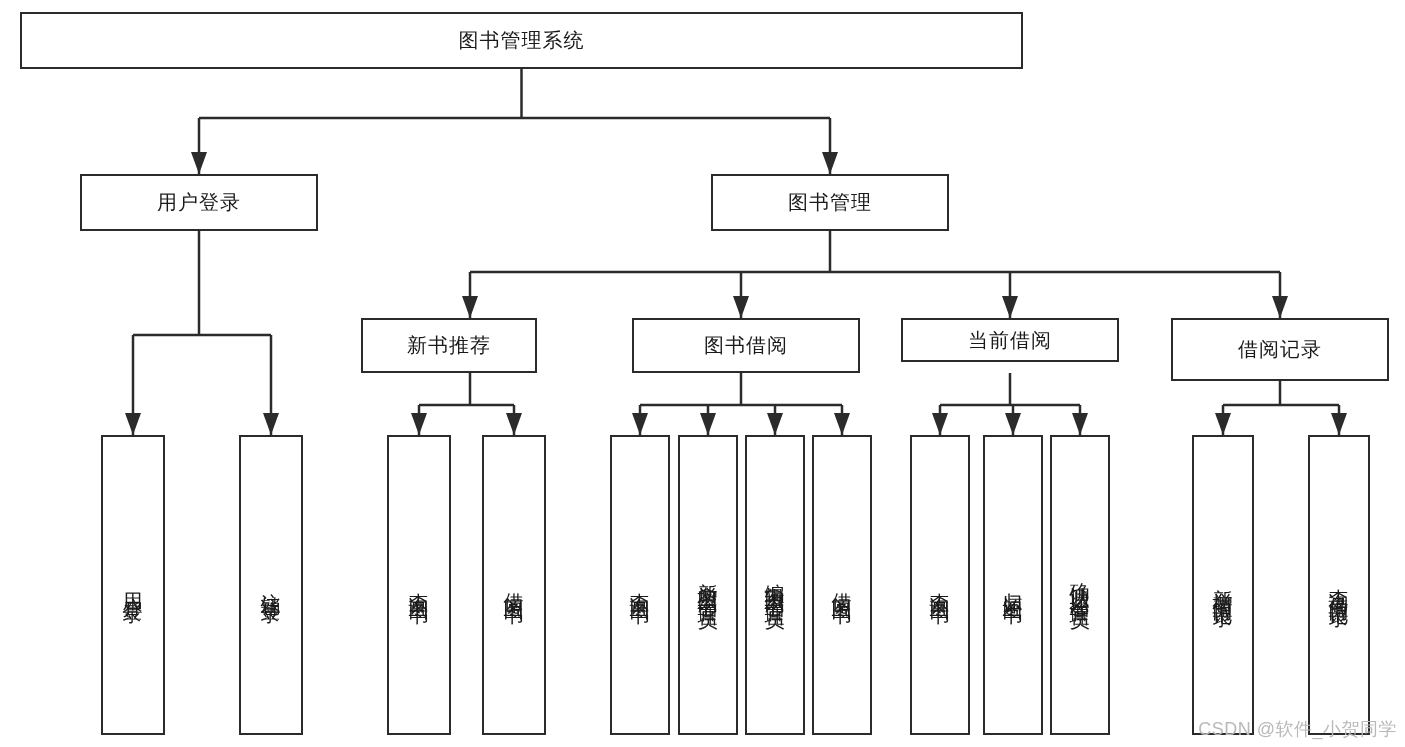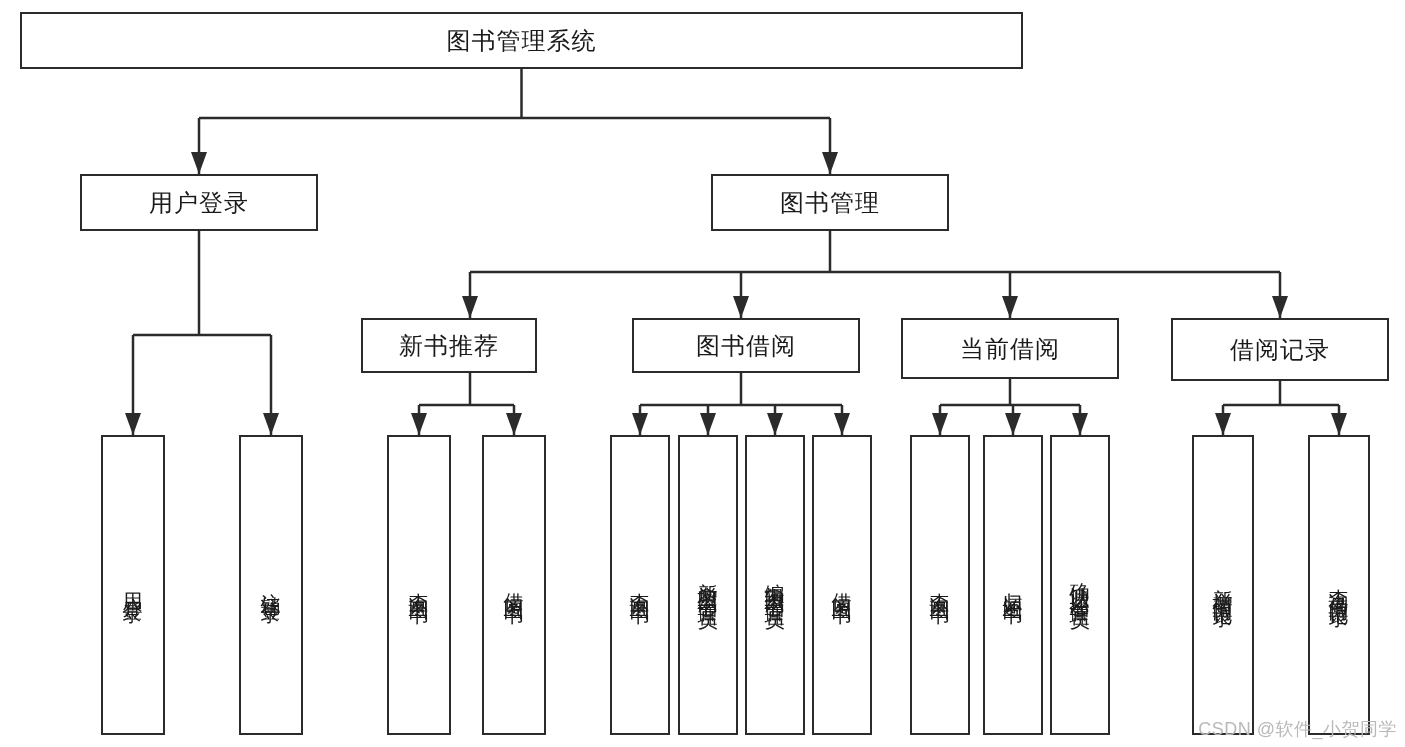--- a/index.html
+++ b/index.html
@@ -29,21 +29,21 @@
     position: absolute;
     box-sizing: border-box;
     background: #ffffff;
     border: 2px solid #2b2b2b;
     display: flex;
     align-items: center;
     justify-content: center;
     color: #1a1a1a;
   }
   .node.horiz {
-    font-size: 24px;
+    font-size: 20px;
     letter-spacing: 1px;
   }
   .node.vert {
     font-size: 20px;
   }
   .node.vert .vlabel {
     writing-mode: vertical-rl;
     text-orientation: upright;
     letter-spacing: 4px;
     line-height: 1;
@@ -129,21 +129,21 @@
       </div>
       <div class="node horiz" style="left: 711px; top: 174px; width: 238px; height: 57px;">
         <span class="hlabel">图书管理</span>
       </div>
       <div class="node horiz" style="left: 361px; top: 318px; width: 176px; height: 55px;">
         <span class="hlabel">新书推荐</span>
       </div>
       <div class="node horiz" style="left: 632px; top: 318px; width: 228px; height: 55px;">
         <span class="hlabel">图书借阅</span>
       </div>
-      <div class="node horiz" style="left: 901px; top: 318px; width: 218px; height: 61px;">
+      <div class="node horiz" style="left: 901px; top: 318px; width: 218px; height: 44px;">
         <span class="hlabel">当前借阅</span>
       </div>
       <div class="node horiz" style="left: 1171px; top: 318px; width: 218px; height: 63px;">
         <span class="hlabel">借阅记录</span>
       </div>
       <div class="node vert" style="left: 101px; top: 435px; width: 64px; height: 300px;">
         <span class="vlabel">用户登录</span>
       </div>
       <div class="node vert" style="left: 239px; top: 435px; width: 64px; height: 300px;">
         <span class="vlabel">注销登录</span>

